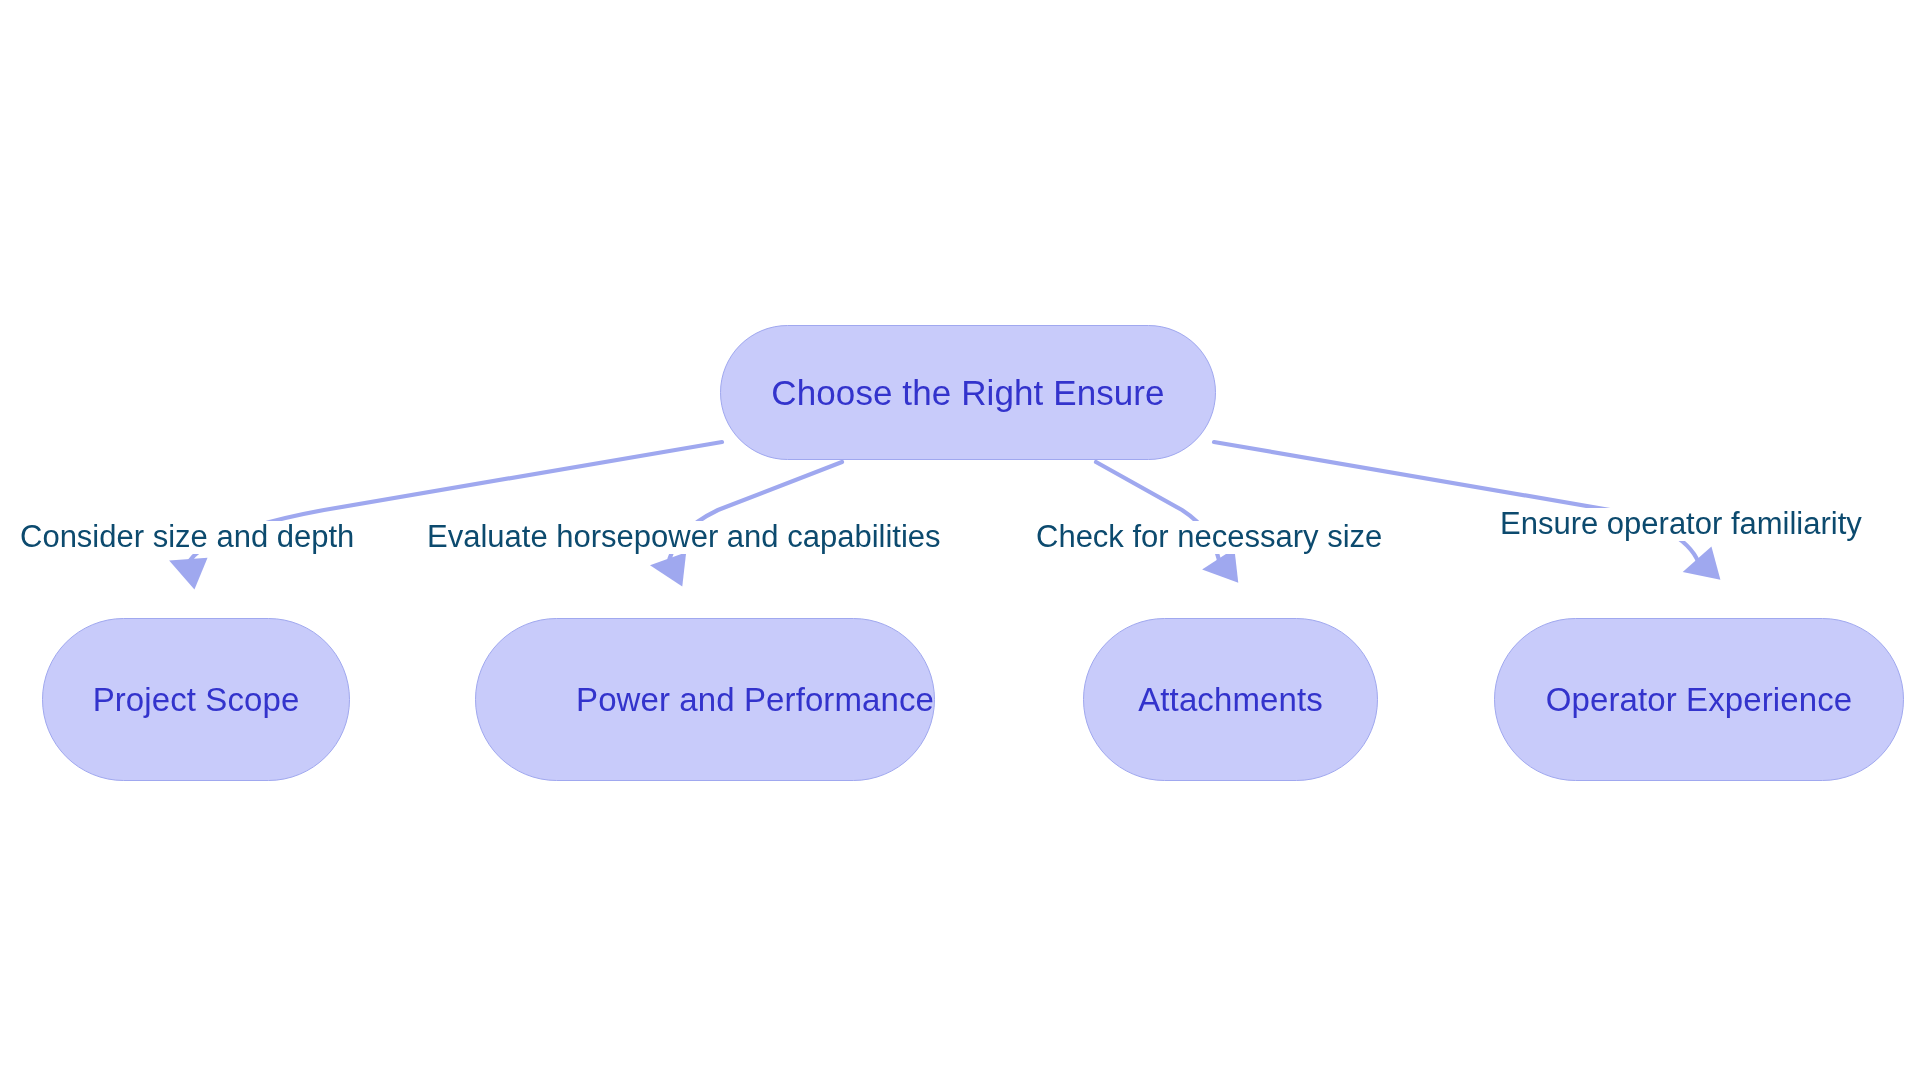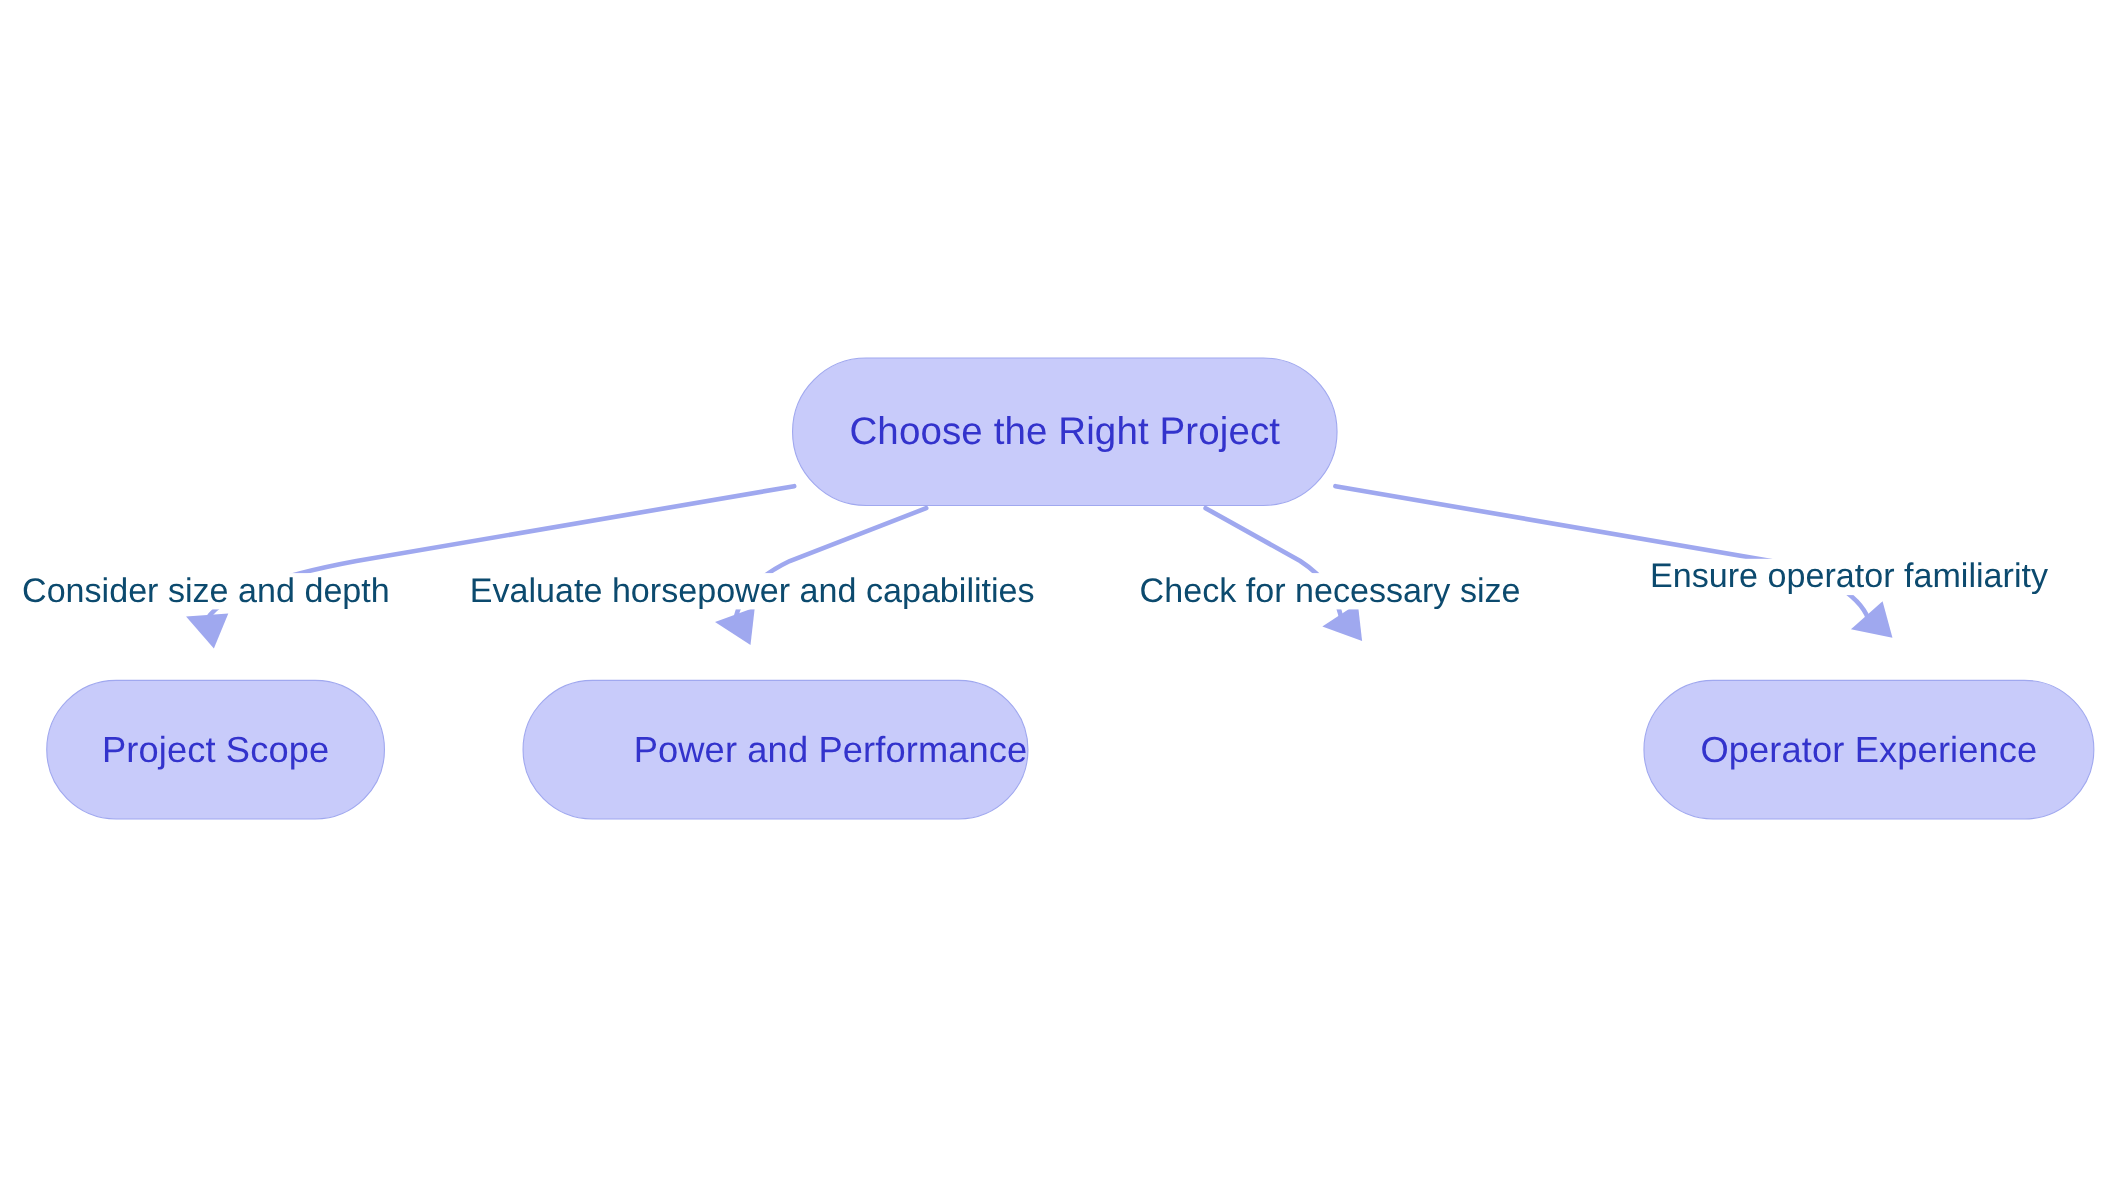--- a/index.html
+++ b/index.html
@@ -43,21 +43,21 @@
     letter-spacing: 0.1px;
   }
   #node-root {
     left: 720px;
     top: 325px;
     width: 496px;
     height: 135px;
     font-size: 35px;
   }
   .leaf {
-    height: 127px;
+    height: 163px;
     top: 618px;
     font-size: 33px;
   }
   #node-project-scope   { left: 42px;   width: 308px; }
   #node-power           { left: 475px;  width: 460px; justify-content: flex-end; }
   #node-attachments     { left: 1083px; width: 295px; }
   #node-operator        { left: 1494px; width: 410px; }
 
   .edge-label {
     position: absolute;
@@ -90,31 +90,34 @@
 
       <path d="M 842 462 L 718 510 Q 672 532 668 567" marker-end="url(#arrowhead)"></path>
 
       <path d="M 1096 462 L 1182 510 Q 1216 532 1220 567" marker-end="url(#arrowhead)"></path>
 
       <path d="M 1214 442 L 1610 510 Q 1690 530 1700 567" marker-end="url(#arrowhead)"></path>
     </g>
   </svg>
 
   <div class="node" id="node-root">
-    <span class="node-label">Choose the Right Project</span>
+    <span class="node-label">Choose the Right Ensure</span>
   </div>
 
   <div class="node leaf" id="node-project-scope">
     <span class="node-label">Project Scope</span>
   </div>
 
   <div class="node leaf" id="node-power">
     <span class="node-label">Power and Performance</span>
   </div>
 
+  <div class="node leaf" id="node-attachments">
+    <span class="node-label">Attachments</span>
+  </div>
 
   <div class="node leaf" id="node-operator">
     <span class="node-label">Operator Experience</span>
   </div>
 
   <div class="edge-label" id="edge-label-0">Consider size and depth</div>
 
   <div class="edge-label" id="edge-label-1">Evaluate horsepower and capabilities</div>
 
   <div class="edge-label" id="edge-label-2">Check for necessary size</div>

